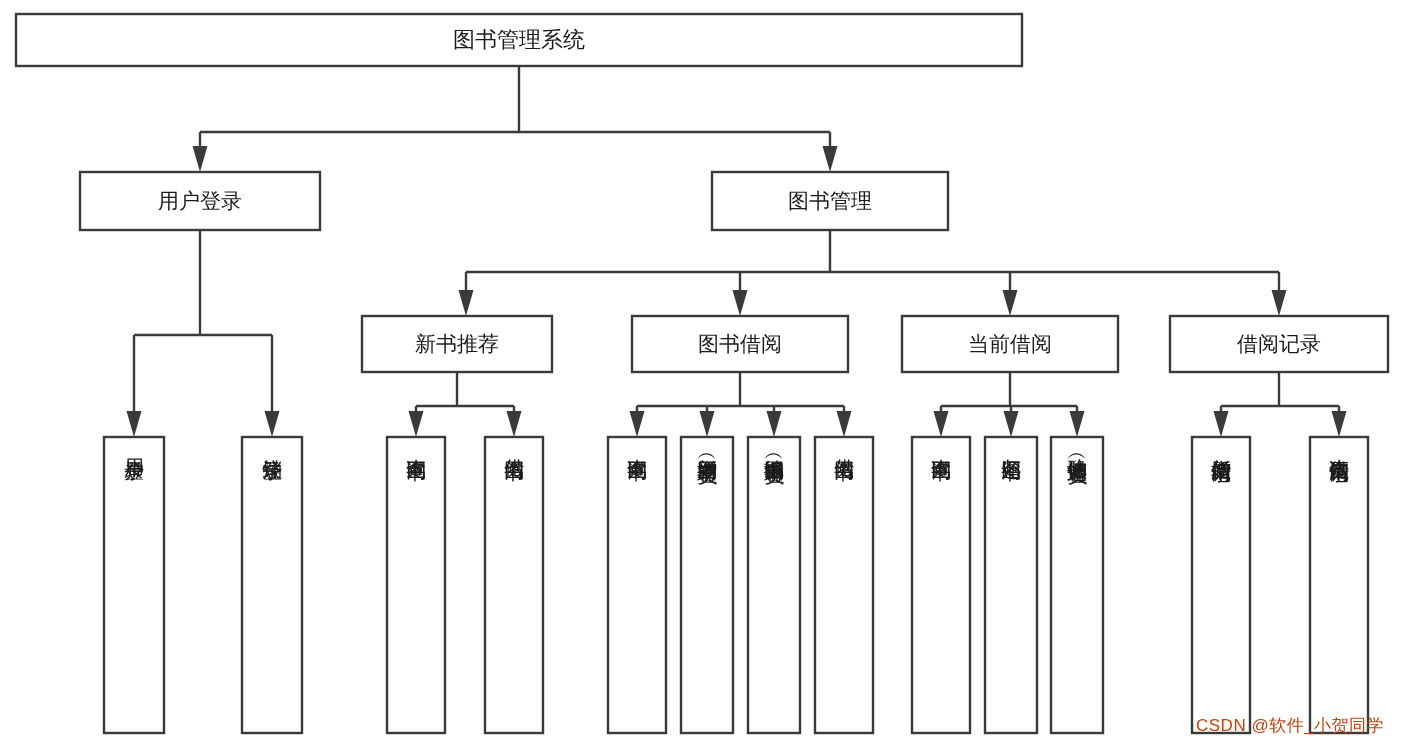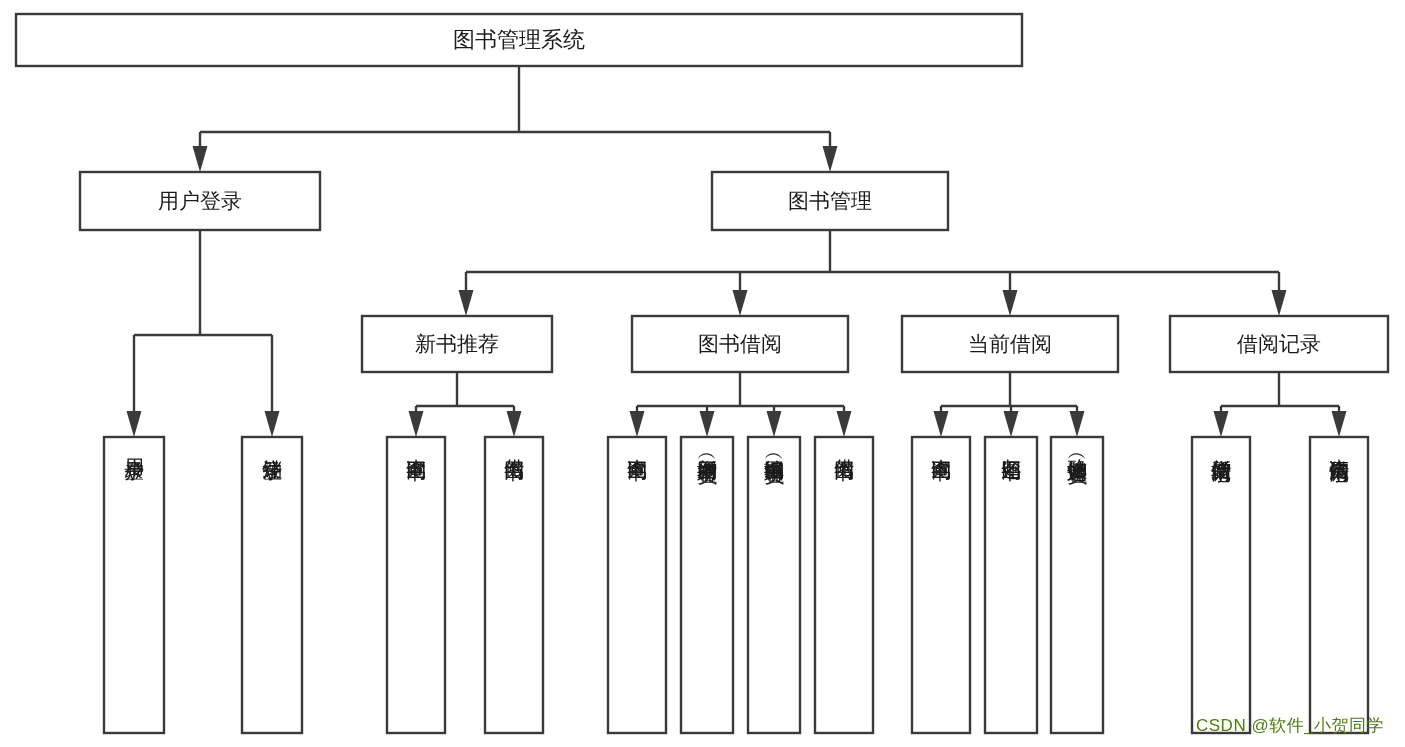--- a/index.html
+++ b/index.html
@@ -66,21 +66,21 @@
     color: #1b1b1b;
     writing-mode: vertical-rl;
     text-orientation: upright;
     letter-spacing: 1px;
     white-space: nowrap;
   }
   .watermark {
     position: absolute;
     font-family: "Liberation Sans", "DejaVu Sans", sans-serif;
     font-size: 17px;
-    color: #4d7c0f;
+    color: #c2410c;
     white-space: nowrap;
     letter-spacing: 0.5px;
     pointer-events: none;
   }
 </style>
 </head>
 <body>
 
 <div id="diagram-root">
   <svg class="diagram-canvas" viewBox="0 0 1405 747">

